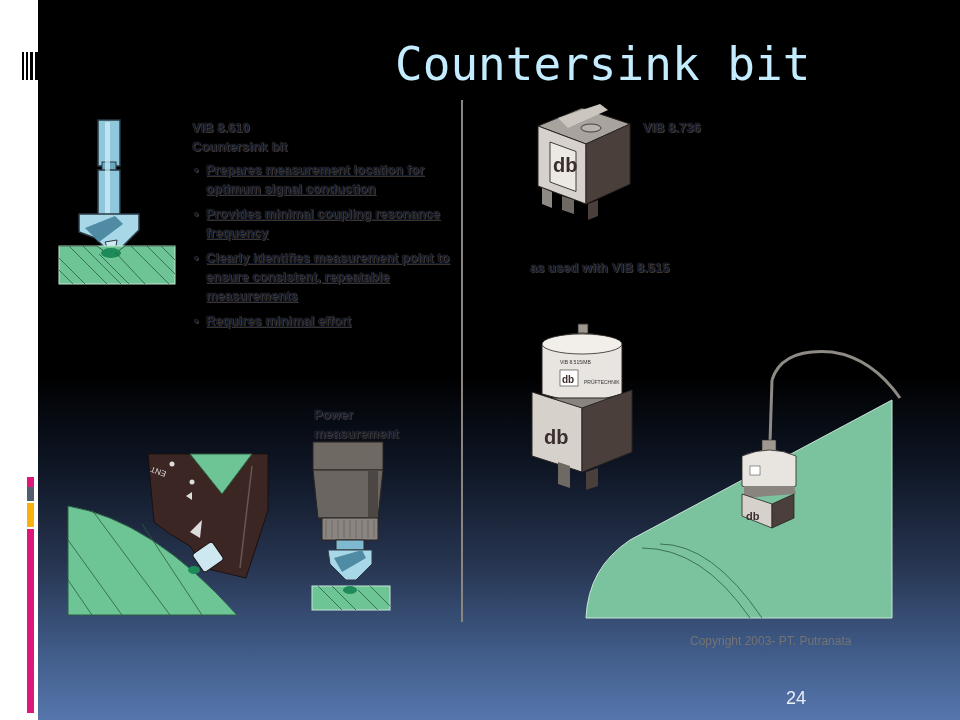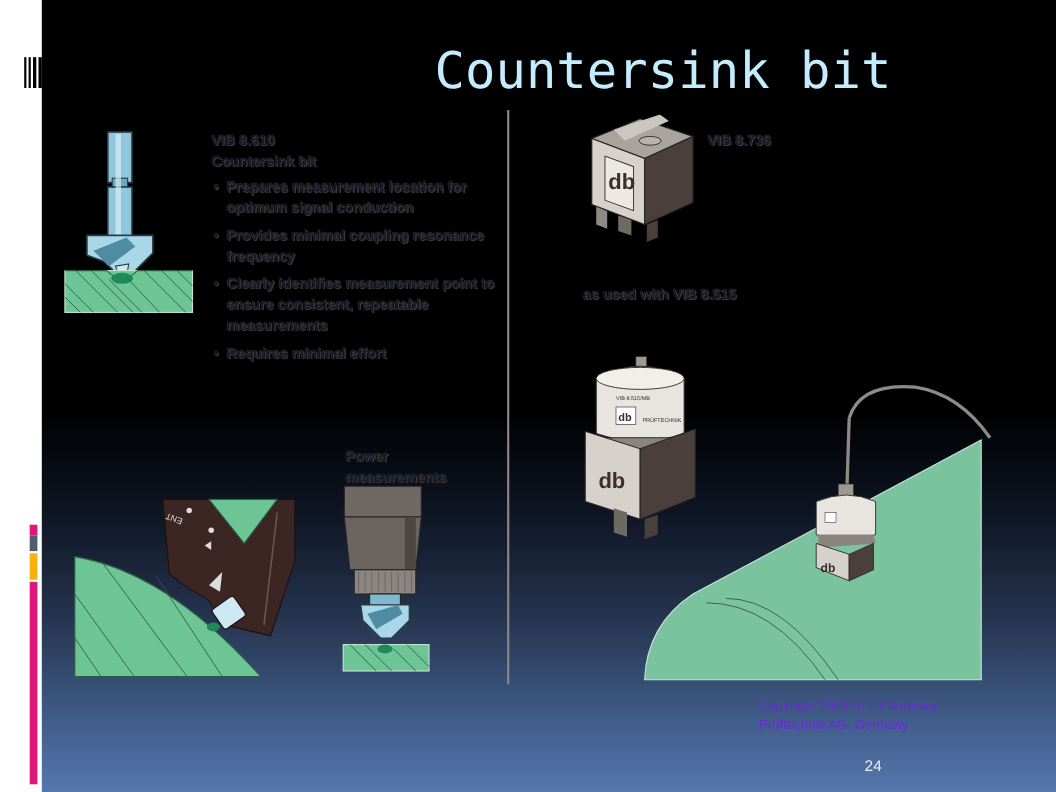--- a/index.html
+++ b/index.html
@@ -7,25 +7,25 @@
   .slide { position:absolute; left:38px; top:0; width:922px; height:720px;
     background: linear-gradient(to bottom, #000000 0%, #000000 52%, #0d1422 64%, #26344f 78%, #3f5a86 90%, #5676ad 100%); }
   .barcode { position:absolute; left:22px; top:52px; width:16px; height:28px; }
   .barcode span { position:absolute; top:0; height:28px; background:#000; }
   .accent-bar { position:absolute; left:27px; width:7px; }
   .title { position:absolute; left:395px; top:36px; width:560px; color:#c4ecff;
     font-family:"DejaVu Sans Mono", monospace; font-size:46px; line-height:56px; z-index:5; letter-spacing:0px; }
   .scan-text { position:absolute; color:#0f172a; font-weight:bold; font-size:13px; line-height:19px;
     text-shadow: 0 0 1px #6b5f55, 1px 1px 0 #3a322c; z-index:3; }
   .scan-text ul { margin:4px 0 0 0; padding:0; list-style:none; }
-  .scan-text li { position:relative; padding-left:14px; margin-bottom:6px; }
+  .scan-text li { position:relative; padding-left:14px; margin-bottom:6px;text-decoration:underline; }
   .scan-text li::before { content:"\2022"; position:absolute; left:2px; top:0; }
   .divider { position:absolute; left:461px; top:100px; width:2px; height:522px; background:#8a8580; z-index:2; }
-  .footer { position:absolute; left:690px; top:632px; color:#6d28d9; font-size:12px; line-height:18px; }
-  .page-num { position:absolute; left:786px; top:688px; color:#e8eef8; font-size:14px; }
+  .footer { position:absolute; left:690px; top:632px; color:#737373; font-size:12px; line-height:18px; }
+  .page-num { position:absolute; left:786px; top:688px; color:#e8eef8; font-size:18px; }
   svg { position:absolute; }
 </style>
 </head>
 <body>
 
 <div class="barcode">
   <span style="left:0;width:2px"></span>
   <span style="left:4px;width:2px"></span>
   <span style="left:8px;width:3px"></span>
   <span style="left:13px;width:3px"></span>
@@ -92,21 +92,21 @@
   <circle cx="130" cy="32" r="2.5" fill="#ddd"></circle>
   <polygon points="124,46 130,42 130,50" fill="#ddd"></polygon>
   <polygon points="128,82 140,70 138,88" fill="#ddd"></polygon>
   <text x="95" y="20" fill="#ddd" font-size="8" font-family="Liberation Sans, sans-serif" transform="rotate(200 100 20)">ENT</text>
   <rect x="134" y="96" width="24" height="22" rx="3" fill="#cde8f0" stroke="#1b1110" stroke-width="1" transform="rotate(-35 146 107)"></rect>
   <ellipse cx="132" cy="120" rx="6" ry="4" fill="#1e8a5a"></ellipse>
 </svg>
 
 <div class="scan-text" style="left:314px;top:405px;width:100px">
   <div>Power</div>
-  <div>measurements</div>
+  <div>measurement</div>
 </div>
 
 <svg style="left:310px;top:440px;z-index:2" width="95" height="175" viewBox="0 0 95 175">
   <rect x="3" y="2" width="70" height="28" fill="#6f6964" stroke="#2a2522" stroke-width="1"></rect>
   <polygon points="3,30 73,30 68,78 8,78" fill="#6a6560" stroke="#2a2522" stroke-width="1"></polygon>
   <rect x="58" y="30" width="10" height="48" fill="#4c4743"></rect>
   <rect x="12" y="78" width="56" height="22" fill="#8a8580" stroke="#2a2522" stroke-width="1"></rect>
   <g stroke="#5d5854" stroke-width="0.6">
     <line x1="16" y1="80" x2="16" y2="98"></line>
       <line x1="22" y1="80" x2="22" y2="98"></line>
@@ -180,15 +180,14 @@
   <path d="M160 108 Q188 96 214 108 L214 138 Q188 148 160 138 Z" fill="#e8e4df" stroke="#2a2522" stroke-width="0.8"></path>
   <rect x="168" y="118" width="10" height="9" fill="#fff" stroke="#333" stroke-width="0.5"></rect>
   <polygon points="162,138 212,138 214,146 162,150" fill="#8a847e"></polygon>
   <polygon points="160,146 190,156 190,180 160,168" fill="#d6d1cb" stroke="#2a2522" stroke-width="0.8"></polygon>
   <polygon points="190,156 212,146 212,170 190,180" fill="#4a3f3b" stroke="#2a2522" stroke-width="0.8"></polygon>
   <text x="164" y="172" font-size="11" font-weight="bold" fill="#3a2f2c" font-family="Liberation Sans, sans-serif">db</text>
 </svg>
 
 <div class="footer">
   <div>Copyright 2003- PT. Putranata</div>
-  <div>Prüftechnik AG, Germany</div>
 </div>
 <div class="page-num">24</div>
 
 </body></html>

